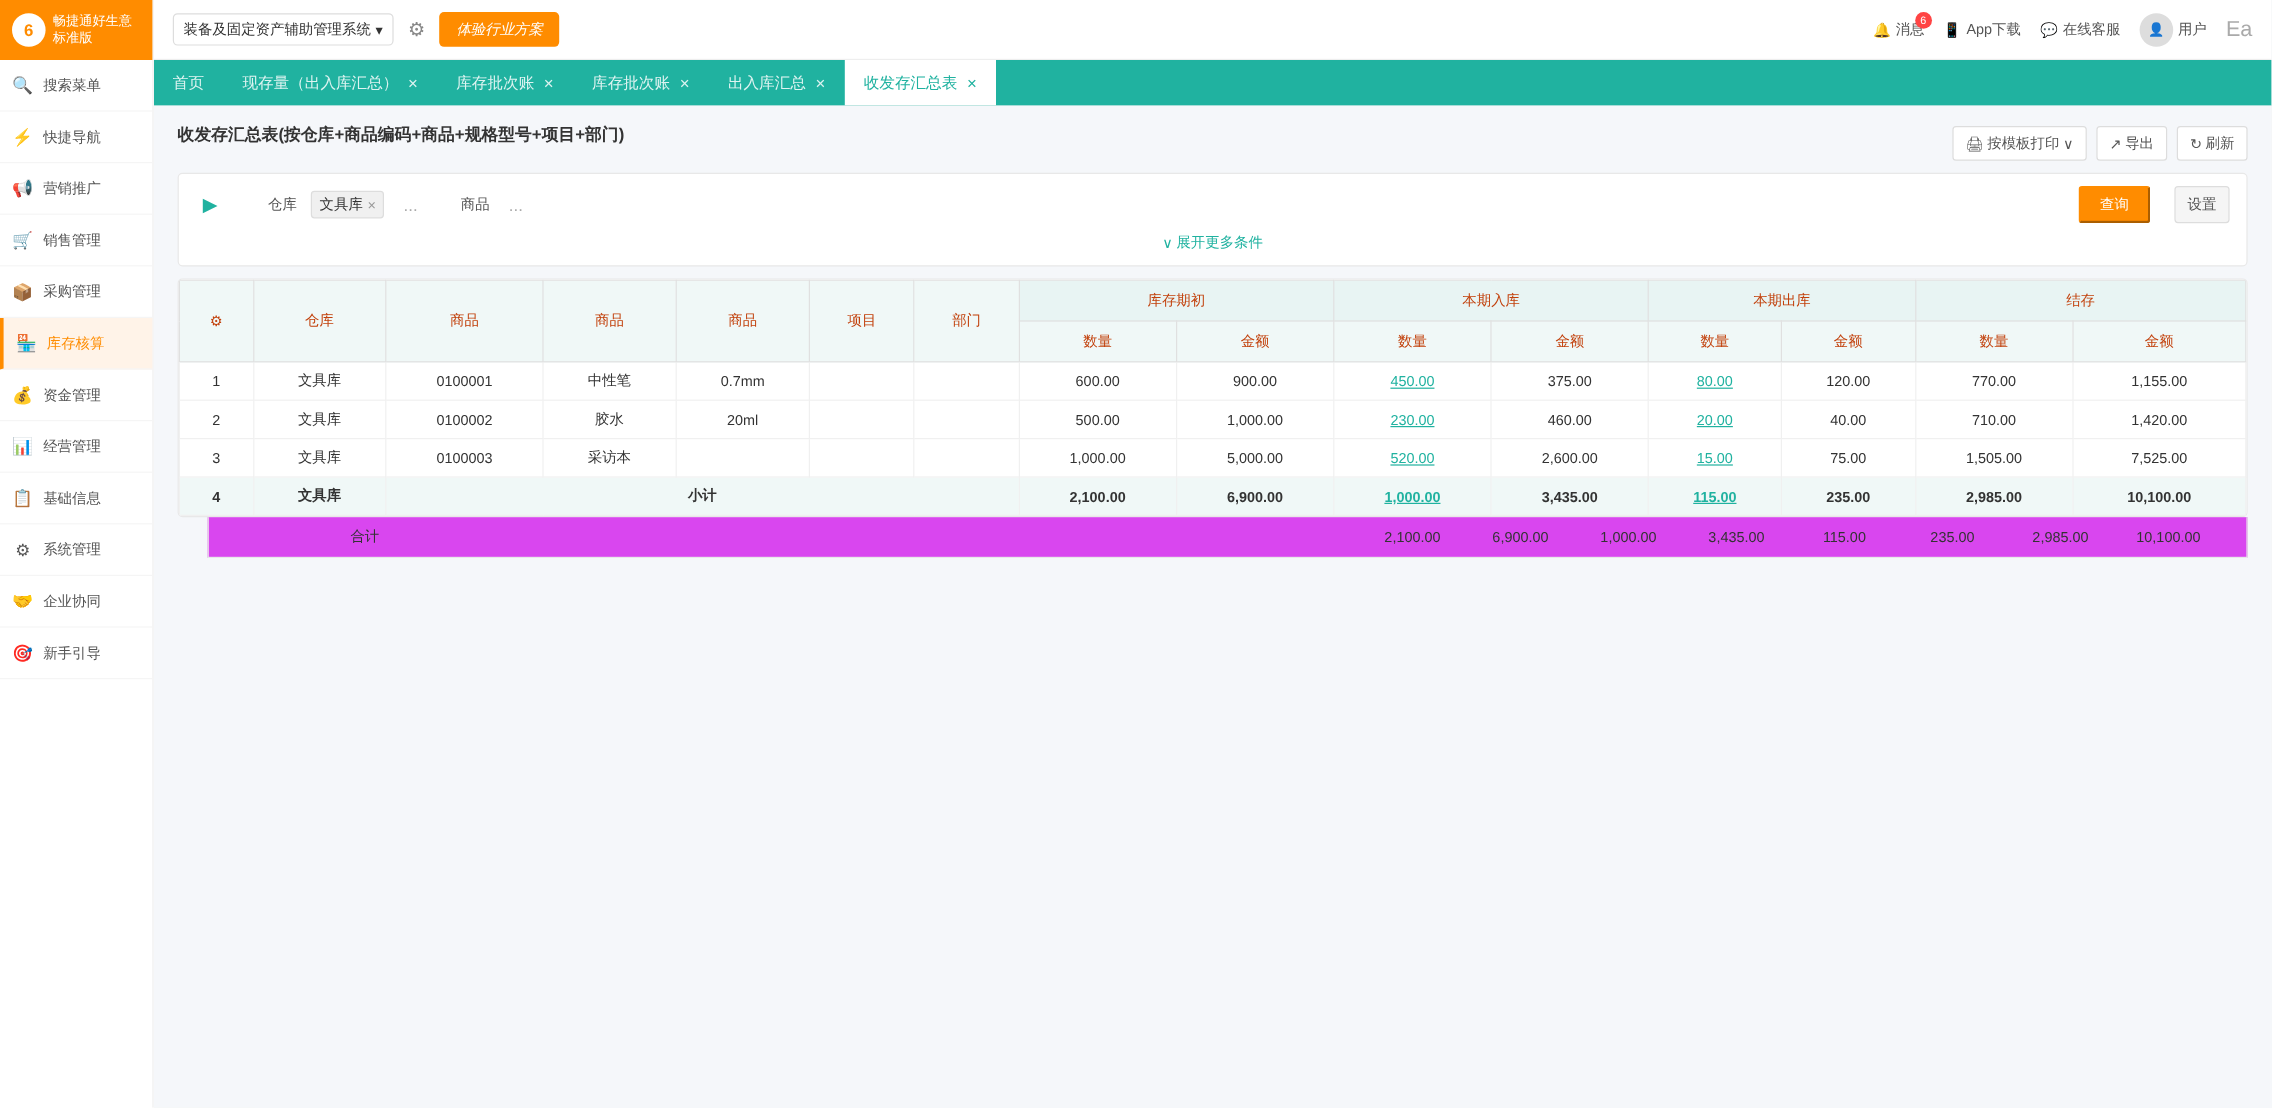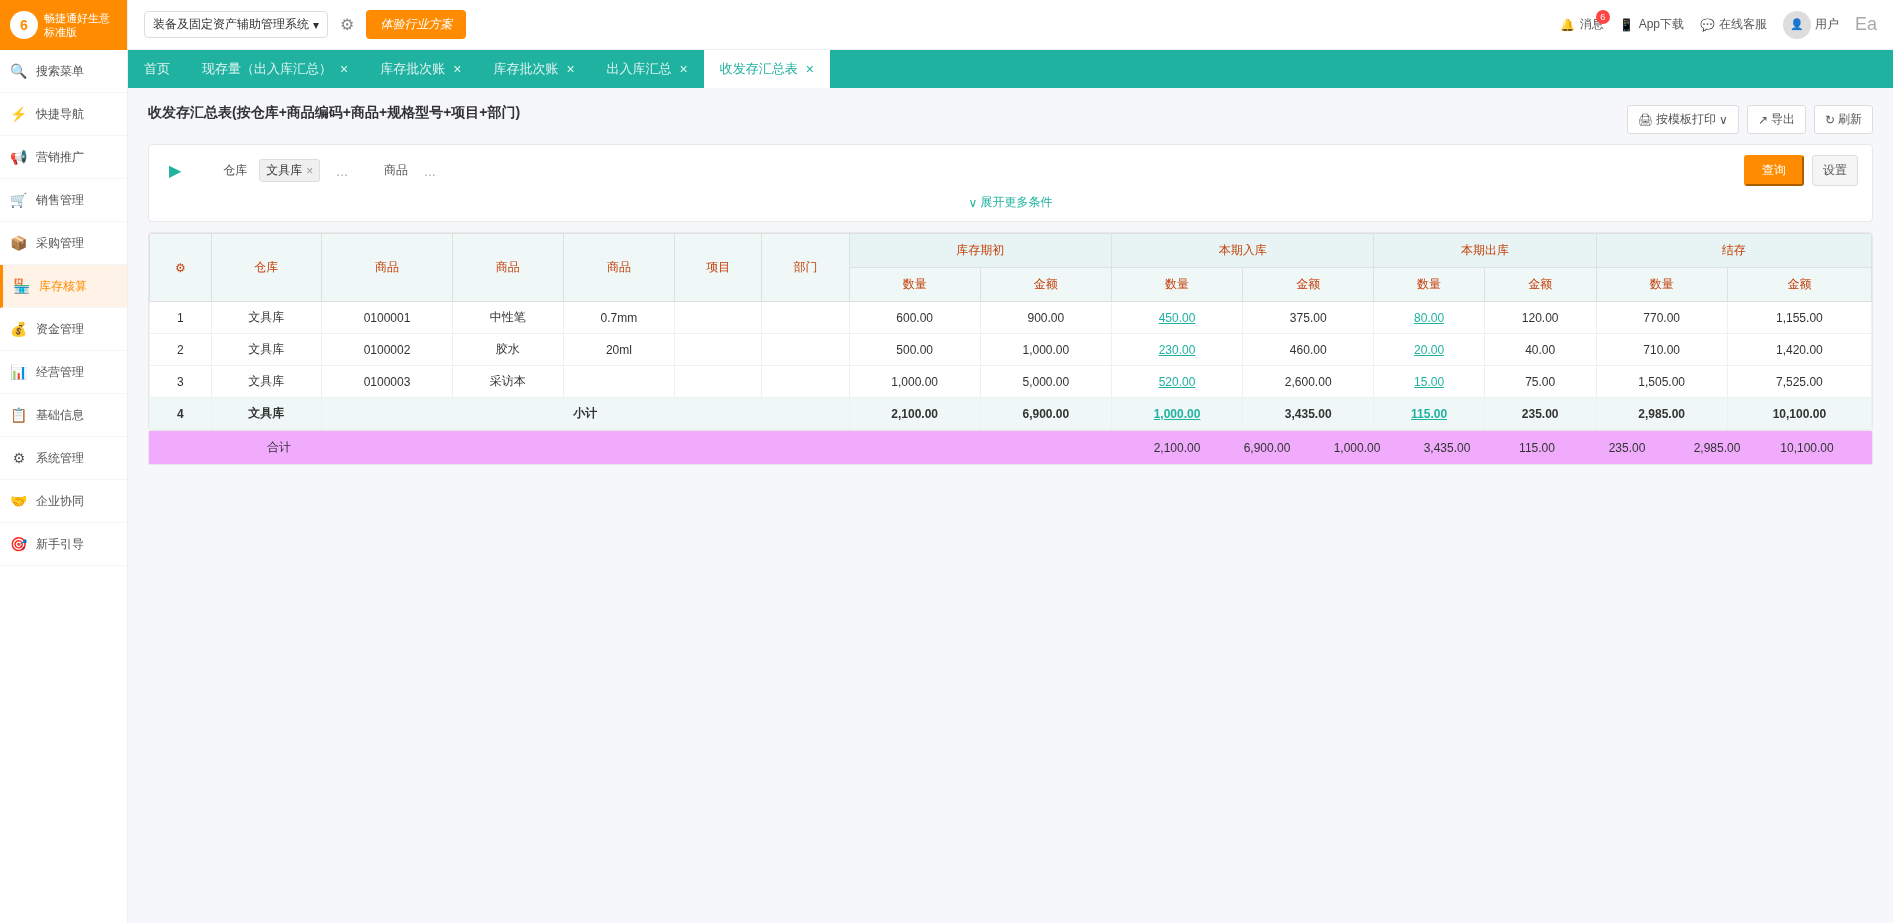--- a/index.html
+++ b/index.html
@@ -217,21 +217,21 @@
         <span class="filter-label" style="margin-left:20px;">仓库</span>
         <div class="filter-tag">
           <span>文具库</span>
           <span class="filter-tag-close">×</span>
         </div>
         <span class="filter-dots">...</span>
 
         <span class="filter-label" style="margin-left:20px;">商品</span>
         <span class="filter-dots">...</span>
 
-        <div style="margin-left:auto;display:flex;gap:8px;">
+        <div style="margin-left:auto;display:flex;gap:20px;">
           <button class="action-btn-primary">查询</button>
           <button class="action-btn-gray">设置</button>
         </div>
       </div>
       <div style="text-align:center;margin-top:6px;">
         <span class="expand-btn">
           <span>∨</span>
           <span>展开更多条件</span>
         </span>
       </div>
@@ -328,21 +328,21 @@
   <td>3,435.00</td>
   <td><span class="num-link" style="text-decoration:underline;">115.00</span></td>
   <td>235.00</td>
   <td>2,985.00</td>
   <td>10,100.00</td>
 </tr>
           </tbody>
       </table>
     </div>
 
-    <div style="background:#f0abfc;border:1px solid #e8e8e8;border-top:none;display:flex;align-items:center;padding:8px 0;font-size:12px;font-weight:500;">
+    <div style="background:#d946ef;border:1px solid #e8e8e8;border-top:none;display:flex;align-items:center;padding:8px 0;font-size:12px;font-weight:500;margin-left:25px;">
       <div style="width:260px;text-align:center;">合计</div>
       <div style="flex:1;display:flex;justify-content:flex-end;gap:0;align-items:center;">
         <div style="width:90px;text-align:center;">2,100.00</div>
         <div style="width:90px;text-align:center;">6,900.00</div>
         <div style="width:90px;text-align:center;">1,000.00</div>
         <div style="width:90px;text-align:center;">3,435.00</div>
         <div style="width:90px;text-align:center;">115.00</div>
         <div style="width:90px;text-align:center;">235.00</div>
         <div style="width:90px;text-align:center;">2,985.00</div>
         <div style="width:90px;text-align:center;">10,100.00</div>

